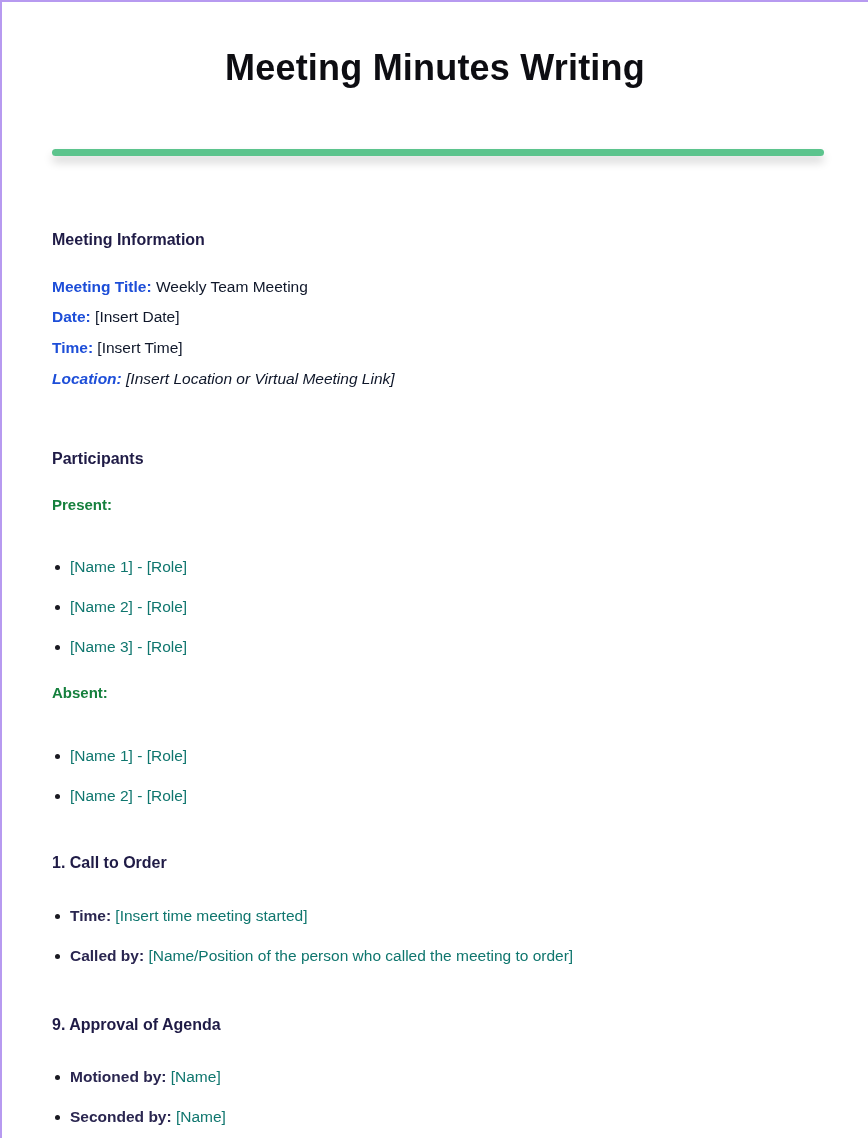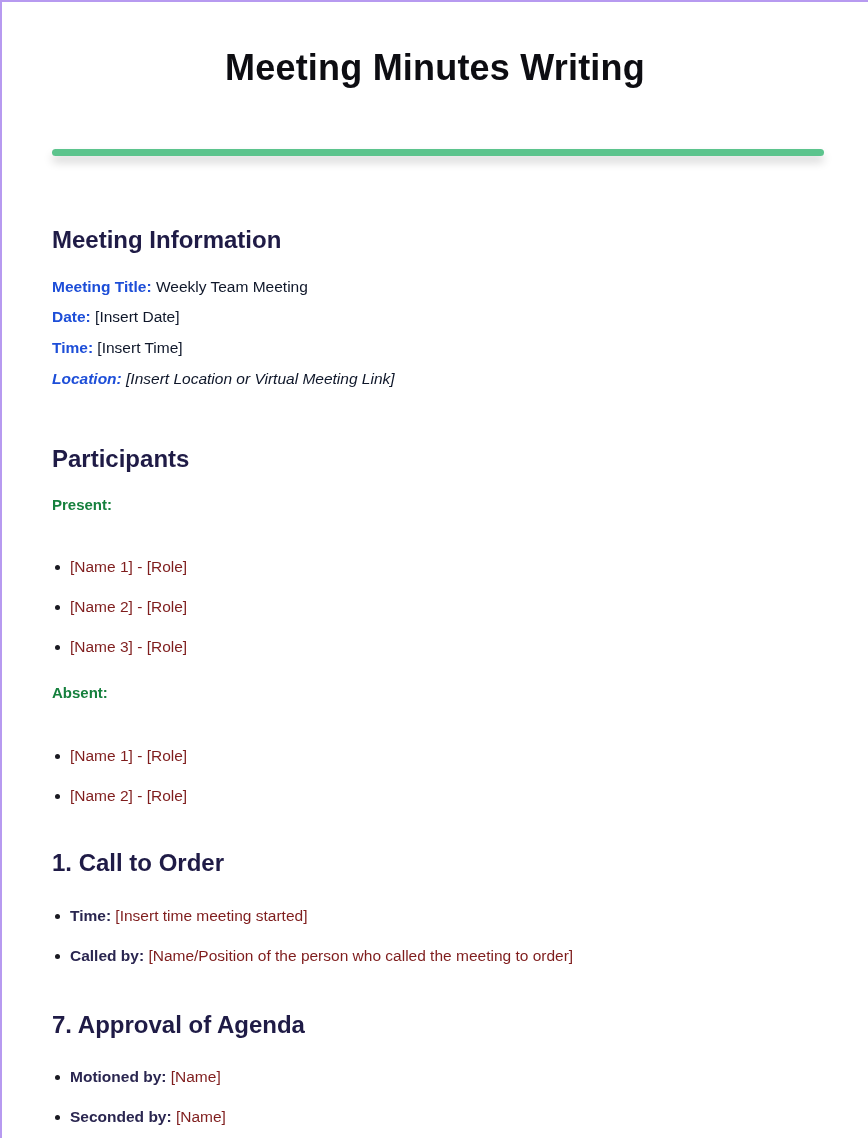--- a/index.html
+++ b/index.html
@@ -44,21 +44,21 @@
       width: 772px;
       height: 7px;
       border-radius: 4px;
       background: #5cc48d;
       box-shadow: 0 6px 10px rgba(0,0,0,0.18);
     }
     .h2 {
       position: absolute;
       left: 50px;
       margin: 0;
-      font-size: 24px;
+      font-size: 16px;
       font-weight: 700;
       color: #1f1b46;
       line-height: 26px;
       text-align: center;
     }
     .sublabel {
       position: absolute;
       left: 50px;
       margin: 0;
       font-size: 15px;
@@ -96,21 +96,21 @@
       width: 5px;
       height: 5px;
       border-radius: 50%;
       background: #1a1a22;
     }
     .bullet .k {
       font-weight: 700;
       color: #2a2650;
     }
     .bullet .v {
-      color: #7f1d1d;
+      color: #0f766e;
       margin-top: 36px;
     }
   </style>
 </head>
 <body>
 
 <div class="page">
 
   <h1 class="doc-title">Meeting Minutes Writing</h1>
 
@@ -156,21 +156,21 @@
 
   <h2 class="h2" style="top:848px;">1. Call to Order</h2>
 
   <div class="bullet" style="top:944px;">
     <span class="dot"></span><span class="k">Called by:</span><span class="v"> [Name/Position of the person who called the meeting to order]</span>
   </div>
   <div class="bullet" style="top:904px;">
     <span class="dot"></span><span class="k">Time:</span><span class="v"> [Insert time meeting started]</span>
   </div>
 
-  <h2 class="h2" style="top:1010px;">7. Approval of Agenda</h2>
+  <h2 class="h2" style="top:1010px;">9. Approval of Agenda</h2>
 
   <div class="bullet" style="top:1065px;">
     <span class="dot"></span><span class="k">Motioned by:</span><span class="v"> [Name]</span>
   </div>
   <div class="bullet" style="top:1105px;">
     <span class="dot"></span><span class="k">Seconded by:</span><span class="v"> [Name]</span>
   </div>
 
 </div>
 

